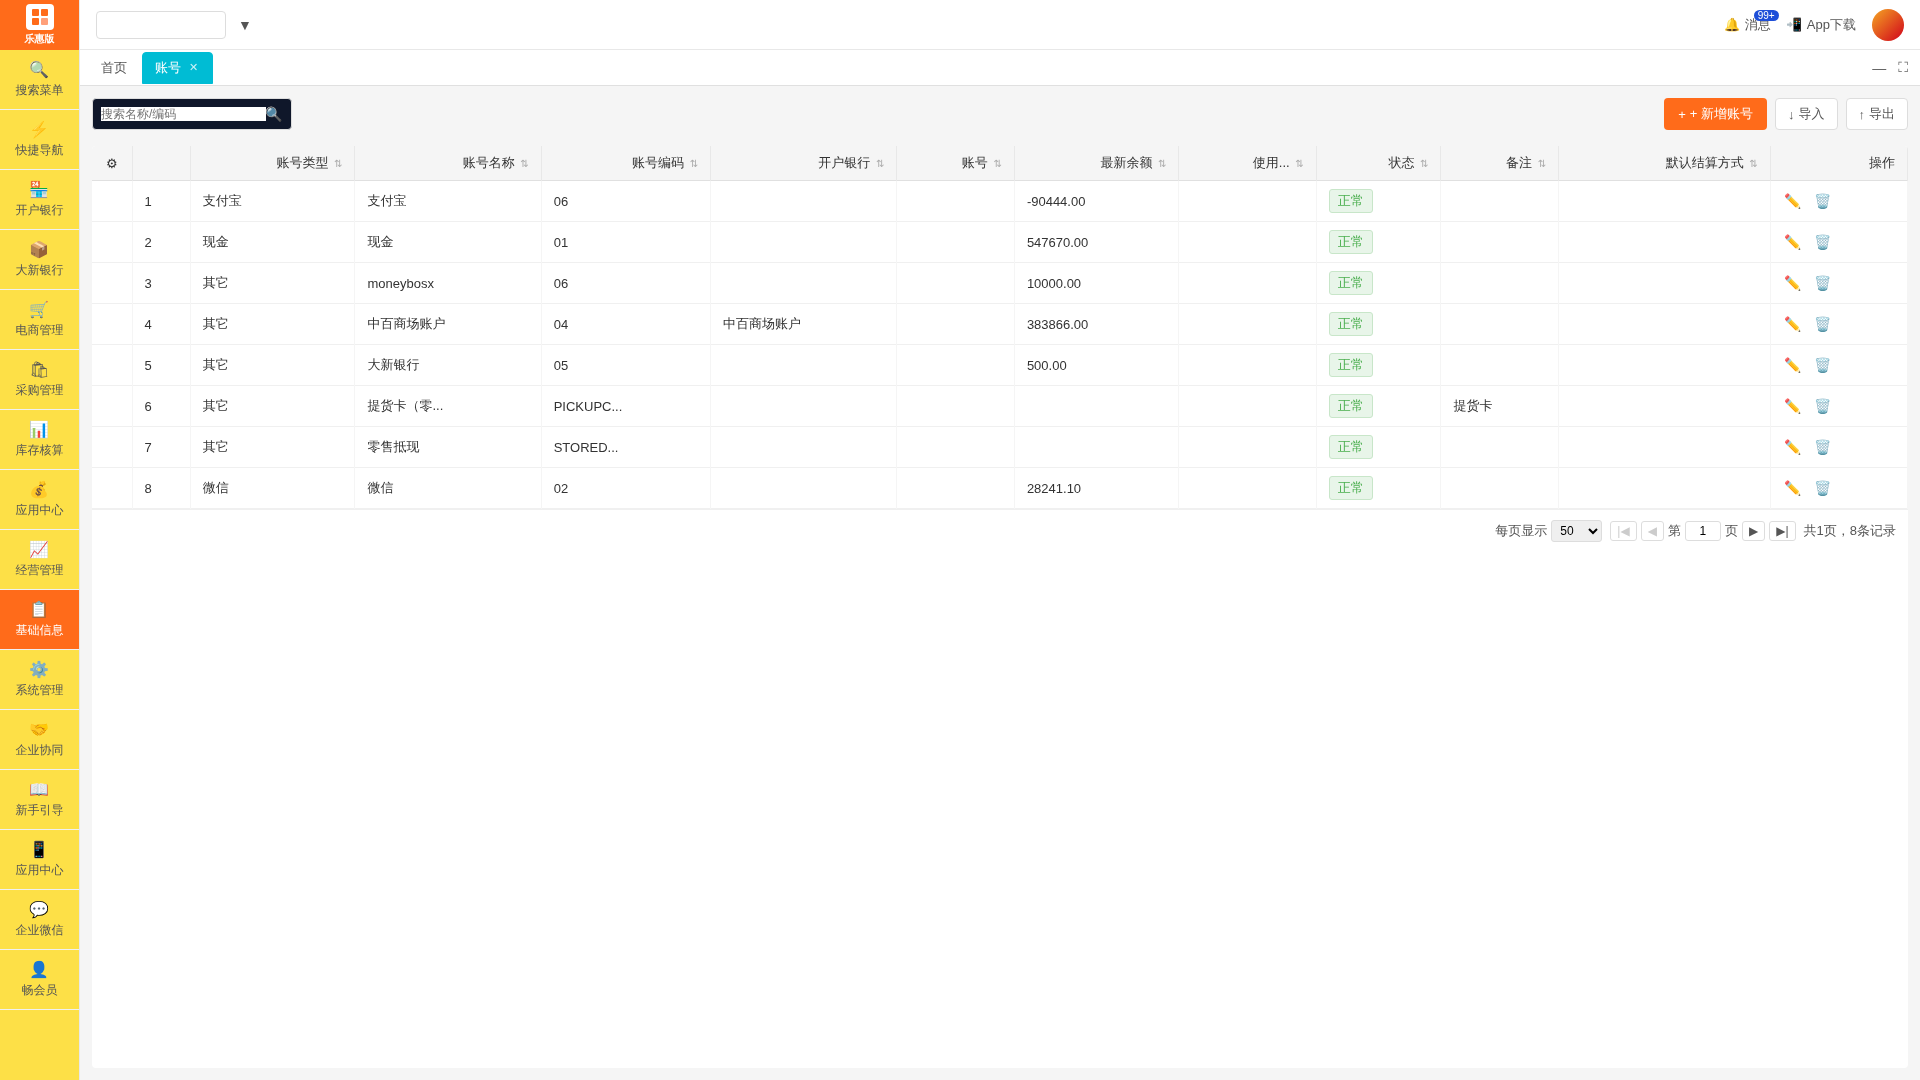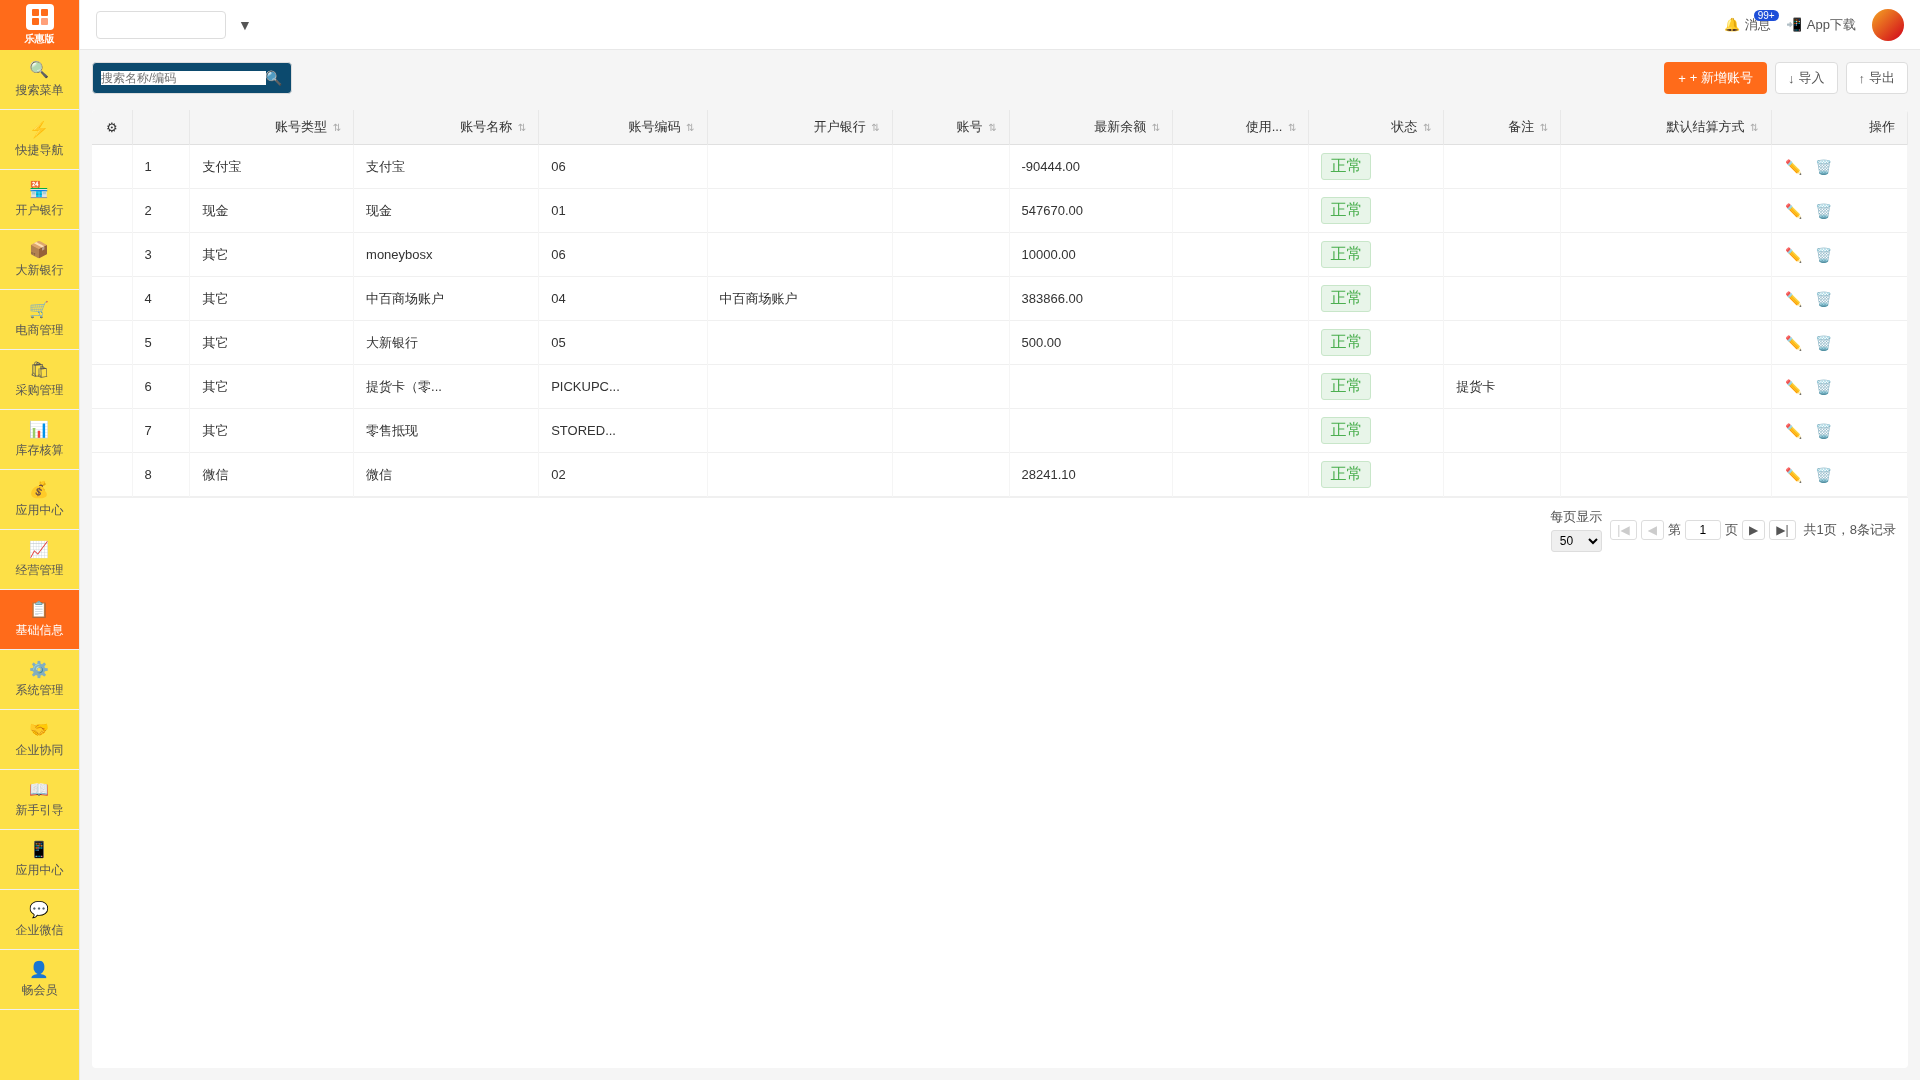--- a/index.html
+++ b/index.html
@@ -187,21 +187,21 @@
     
     .toolbar {
       display: flex;
       align-items: center;
       justify-content: space-between;
       margin-bottom: 8px;
     }
     .search-box {
       display: flex;
       align-items: center;
-      background: #0c4a6e;
+      background: #0f172a;
       border: 1px solid #ddd;
       border-radius: 4px;
       padding: 0 8px;
       width: 200px;
       height: 32px;
     }
     .search-box input {
       border: none;
       outline: none;
       font-size: 12px;
@@ -268,21 +268,21 @@
       padding: 8px 12px;
       color: #333;
       font-size: 13px;
       white-space: nowrap;
       border-right: 1px solid #f5f5f5;
     }
     .status-badge {
       display: inline-block;
       padding: 2px 8px;
       border-radius: 3px;
-      font-size: 16px;
+      font-size: 13px;
       background: #e8f5e9;
       color: #4caf50;
       border: 1px solid #c8e6c9;
     }
     .action-btns { display: flex; gap: 8px; align-items: center; }
     .edit-btn, .delete-btn {
       background: none;
       border: none;
       cursor: pointer;
       font-size: 14px;
@@ -299,21 +299,20 @@
       background: white;
       border-top: 1px solid #f0f0f0;
       gap: 8px;
       font-size: 13px;
       color: #555;
     }
     .page-size-select {
       display: flex;
       align-items: center;
       gap: 4px;
-      flex-direction: column;
     }
     .page-size-select select {
       border: 1px solid #ddd;
       border-radius: 3px;
       padding: 2px 4px;
       font-size: 12px;
     }
     .page-nav { display: flex; align-items: center; gap: 4px; }
     .page-btn {
       background: none;
@@ -431,20 +430,33 @@
         <span class="badge">99+</span>
       </div>
       <div class="header-btn">
         <span>📲</span>
         <span>App下载</span>
       </div>
       <div class="avatar-circle" style="background: linear-gradient(135deg, #f5a623, #d0021b);"></div>
     </div>
   </div>
 
+  <div class="tab-bar">
+    <div class="tab-item">
+      <span>首页</span>
+    </div>
+    <div class="tab-item active">
+      <span>账号</span>
+      <span class="tab-close">✕</span>
+    </div>
+    <div class="tab-actions">
+      <button class="tab-action-btn">—</button>
+      <button class="tab-action-btn">⛶</button>
+    </div>
+  </div>
 
   <div class="content">
 
     <div class="toolbar">
       <div class="search-box">
         <input type="text" style="border: none; outline: none; font-size: 12px; flex: 1 1 0%; color: rgb(153, 153, 153);" placeholder="搜索名称/编码">
         <span class="search-icon">🔍</span>
       </div>
       <div class="toolbar-right">
         <button class="btn-primary">

